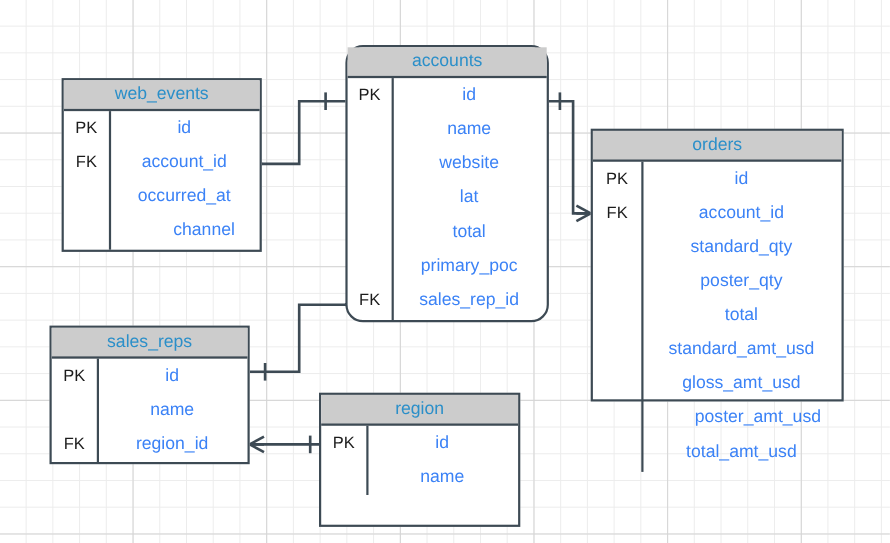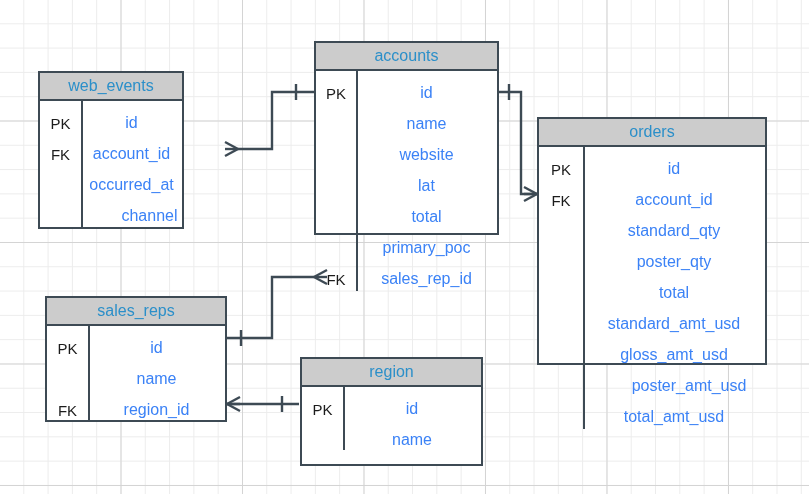--- a/index.html
+++ b/index.html
@@ -52,21 +52,21 @@
   .key-col-line {
     position: absolute;
     top: 0;
     bottom: 0;
     width: 2px;
     background: #3d4a54;
   }
   .row {
     display: flex;
     box-sizing: border-box;
-    align-items: flex-end;
+    align-items: center;
   }
   .row .key {
     box-sizing: border-box;
     text-align: center;
     font-size: 15px;
     color: #1c1c1c;
     flex: 0 0 auto;
   }
   .row .fieldname {
     box-sizing: border-box;
@@ -135,21 +135,21 @@
       <path d="M 299 404 L 227 404"></path>
 
       <line x1="282" y1="396" x2="282" y2="412"></line>
 
       <path d="M 227 404 L 240 397"></path>
       <path d="M 227 404 L 240 404"></path>
       <path d="M 227 404 L 240 411"></path>
     </g>
   </svg>
 
-  <div class="entity" style="left:38px; top:71px; width:146px; height:158px;">
+  <div class="entity" style="left:56px; top:71px; width:182px; height:158px;">
     <div class="entity-title">web_events</div>
     <div class="entity-body" style="height:126px;">
       <div class="key-col-line" style="left:41px;"></div>
       <div class="row" style="height:31px;">
         <span class="key" style="width:41px;">PK</span>
         <span class="fieldname">id</span>
       </div>
       <div class="row" style="height:31px;">
         <span class="key" style="width:41px;">FK</span>
         <span class="fieldname">account_id</span>
@@ -158,21 +158,21 @@
         <span class="key" style="width:41px;"></span>
         <span class="fieldname">occurred_at</span>
       </div>
       <div class="row" style="height:31px;padding-left:36px;">
         <span class="key" style="width:41px;"></span>
         <span class="fieldname">channel</span>
       </div>
     </div>
   </div>
 
-  <div class="entity" style="left:314px; top:41px; width:185px; height:194px;">
+  <div class="entity" style="left:314px; top:41px; width:185px; height:252px;border-radius:16px;">
     <div class="entity-title">accounts</div>
     <div class="entity-body" style="height:220px;">
       <div class="key-col-line" style="left:40px;"></div>
       <div class="row" style="height:31px;">
         <span class="key" style="width:40px;">PK</span>
         <span class="fieldname">id</span>
       </div>
       <div class="row" style="height:31px;">
         <span class="key" style="width:40px;"></span>
         <span class="fieldname">name</span>
@@ -255,21 +255,21 @@
         <span class="key" style="width:41px;"></span>
         <span class="fieldname">name</span>
       </div>
       <div class="row" style="height:31px;">
         <span class="key" style="width:41px;">FK</span>
         <span class="fieldname">region_id</span>
       </div>
     </div>
   </div>
 
-  <div class="entity" style="left:300px; top:357px; width:183px; height:109px;">
+  <div class="entity" style="left:290px; top:357px; width:183px; height:122px;">
     <div class="entity-title">region</div>
     <div class="entity-body" style="height:63px;">
       <div class="key-col-line" style="left:41px;"></div>
       <div class="row" style="height:31px;">
         <span class="key" style="width:41px;">PK</span>
         <span class="fieldname">id</span>
       </div>
       <div class="row" style="height:31px;">
         <span class="key" style="width:41px;"></span>
         <span class="fieldname">name</span>

